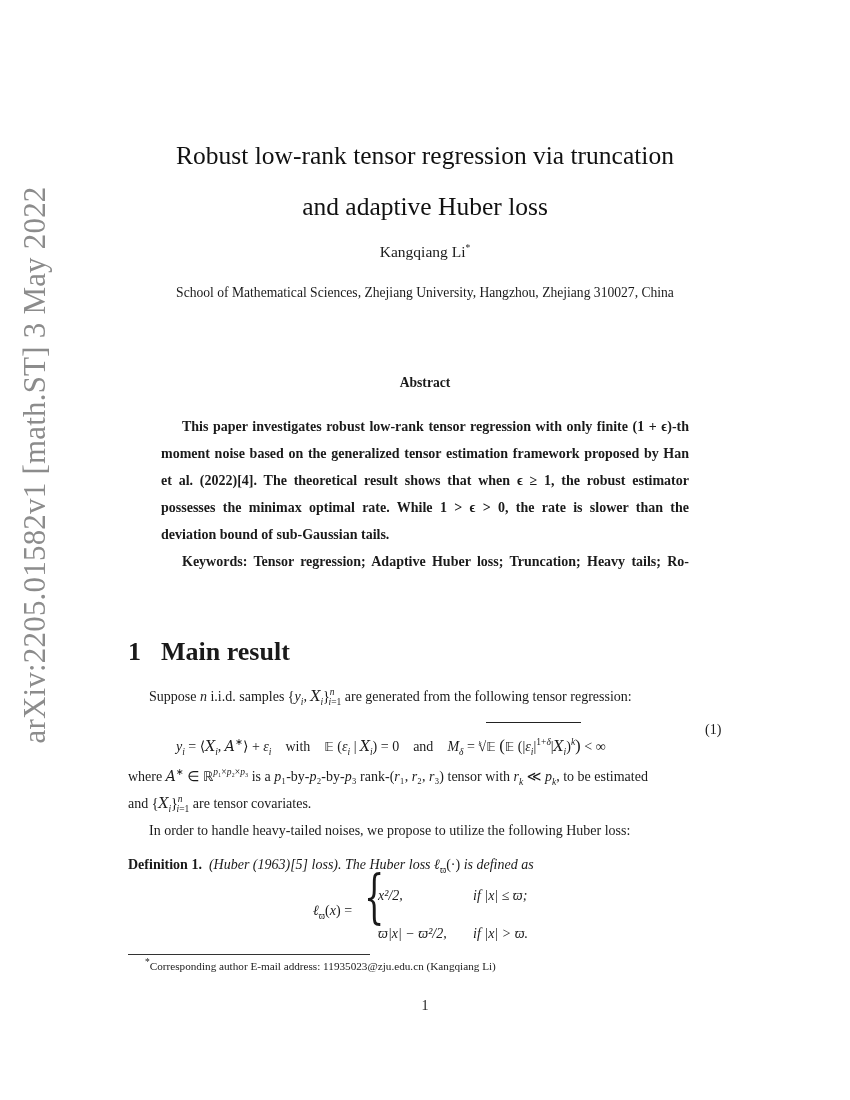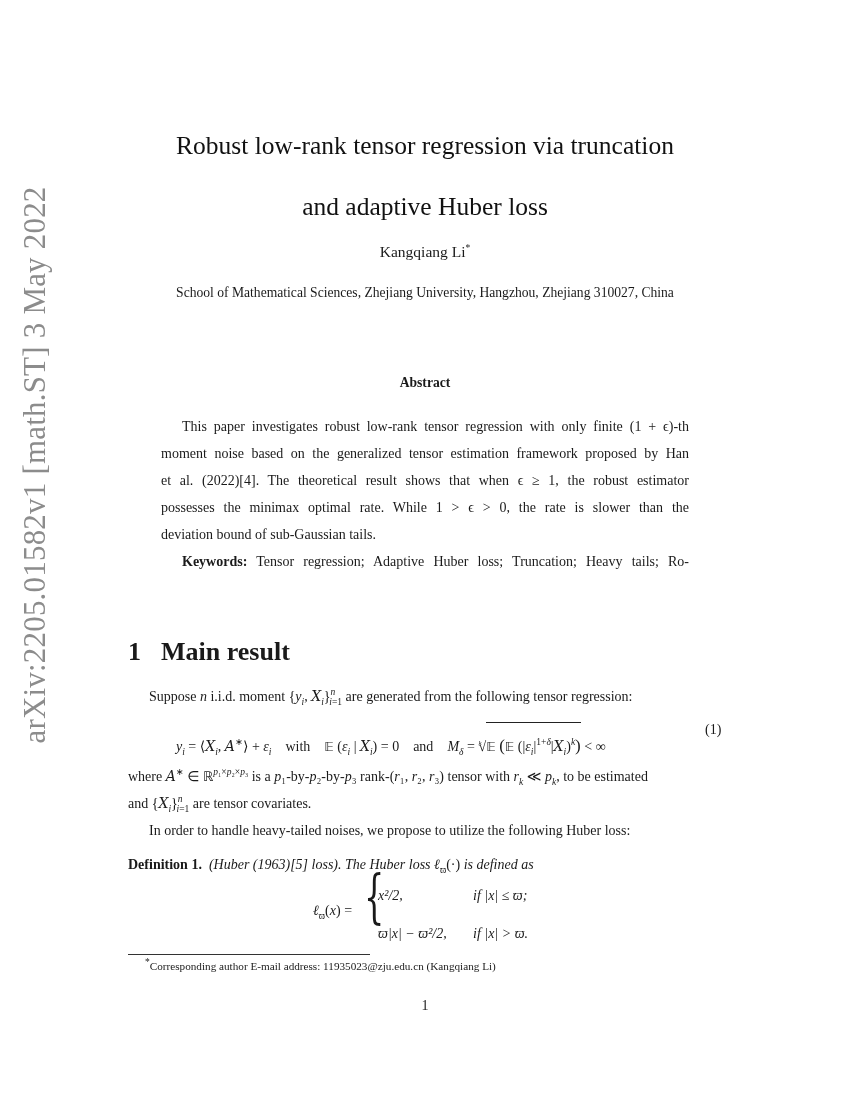--- a/index.html
+++ b/index.html
@@ -8,21 +8,21 @@
   .abs { position:absolute; }
   .sidebar { position:absolute; left:10px; top:250px; width:50px; height:430px; }
   .sidebar-text { position:absolute; left:50%; top:50%; transform:translate(-50%,-50%) rotate(-90deg);
                   white-space:nowrap; font-family:"Liberation Serif", serif; font-size:31px; color:#8c8c8c; letter-spacing:0.2px; }
   .title { left:0; width:850px; text-align:center; font-family:"Liberation Serif", serif; font-size:25.5px; color:#111; }
   .center { left:0; width:850px; text-align:center; }
   .author { font-family:"Liberation Serif", serif; font-size:15.5px; }
   .affil { font-family:"Liberation Serif", serif; font-size:13.6px; }
   .abs-head { font-family:"Liberation Serif", serif; font-size:13.6px; font-weight:bold; }
   .para { left:161px; width:528px; font-family:"Liberation Serif", serif; font-size:14px; line-height:27px; text-align:justify; }
-  .para .line { display:block; text-align:justify; text-align-last:justify; white-space:nowrap; }
+  .para .line { display:block; text-align:justify; text-align-last:justify; white-space:nowrap;font-weight:bold; }
   .para .line.last { text-align-last:left; }
   .body-para { left:128px; width:594px; font-family:"Liberation Serif", serif; font-size:14px; line-height:27px; }
   .body-para .line { display:block; white-space:nowrap; }
   .indent { padding-left:21px; }
   .section { left:128px; font-family:"Liberation Serif", serif; font-size:26px; font-weight:bold; }
   .section .num { display:inline-block; width:33px; }
   .eq { font-family:"Liberation Serif", serif; font-size:14px; white-space:nowrap; }
   i, .it { font-style:italic; }
   sub, sup { font-size:9.5px; line-height:0; }
   .bb { font-family:"DejaVu Sans", sans-serif; font-size:13px; }
@@ -33,21 +33,21 @@
   .brace { font-family:"DejaVu Serif", serif; font-size:58px; line-height:1; transform:scaleX(0.55); transform-origin:left center; }
   .sqrt-bar { border-top:1px solid #222; display:inline-block; padding-top:13px; }
 </style>
 </head>
 <body>
 
 <div class="sidebar">
   <div class="sidebar-text">arXiv:2205.01582v1  [math.ST]  3 May 2022</div>
 </div>
 
-<div class="abs title" style="top:131px;">Robust low-rank tensor regression via truncation</div>
+<div class="abs title" style="top:141px;">Robust low-rank tensor regression via truncation</div>
 <div class="abs title" style="top:192px;">and adaptive Huber loss</div>
 
 <div class="abs center author" style="top:243px;">
   <span>Kangqiang Li</span><sup>*</sup>
 </div>
 
 <div class="abs center affil" style="top:285px;">School of Mathematical Sciences, Zhejiang University, Hangzhou, Zhejiang 310027, China</div>
 
 <div class="abs center abs-head" style="top:375px;">Abstract</div>
 
@@ -58,21 +58,21 @@
   <span class="line">possesses the minimax optimal rate.  While 1 &gt; ϵ &gt; 0, the rate is slower than the</span>
   <span class="line last">deviation bound of sub-Gaussian tails.</span>
   <span class="line indent"><b>Keywords:</b> <span>Tensor regression; Adaptive Huber loss; Truncation; Heavy tails; Ro-</span></span>
 </div>
 
 <div class="abs section" style="top:637px;">
   <span class="num">1</span><span>Main result</span>
 </div>
 
 <div class="abs body-para" style="top:683px;">
-  <span class="line indent"><span>Suppose </span><i>n</i><span> i.i.d. moment </span>{<i>y</i><sub><i>i</i></sub>, <span class="cal">X</span><sub><i>i</i></sub>}<sup><i>n</i></sup><sub style="margin-left:-6px;"><i>i</i>=1</sub><span> are generated from the following tensor regression:</span></span>
+  <span class="line indent"><span>Suppose </span><i>n</i><span> i.i.d. samples </span>{<i>y</i><sub><i>i</i></sub>, <span class="cal">X</span><sub><i>i</i></sub>}<sup><i>n</i></sup><sub style="margin-left:-6px;"><i>i</i>=1</sub><span> are generated from the following tensor regression:</span></span>
 </div>
 
 <div class="abs eq" style="top:722px; left:176px;">
   <i>y</i><sub><i>i</i></sub> = ⟨<span class="cal">X</span><sub><i>i</i></sub>, <span class="cal">A</span><sup>∗</sup>⟩ + <i>ε</i><sub><i>i</i></sub>
   &nbsp;&nbsp;&nbsp;<span>with</span>&nbsp;&nbsp;&nbsp;
   <span class="bb">𝔼</span> (<i>ε</i><sub><i>i</i></sub> | <span class="cal">X</span><sub><i>i</i></sub>) = 0
   &nbsp;&nbsp;&nbsp;<span>and</span>&nbsp;&nbsp;&nbsp;
   <i>M</i><sub><i>δ</i></sub> = <sup style="font-size:7px;margin-right:-3px;"><i>k</i></sup>√<span class="sqrt-bar"><span class="bb">𝔼</span> <span style="font-size:17px;">(</span><span class="bb">𝔼</span> (|<i>ε</i><sub><i>i</i></sub>|<sup>1+<i>δ</i></sup>|<span class="cal">X</span><sub><i>i</i></sub>)<sup><i>k</i></sup><span style="font-size:17px;">)</span></span> &lt; ∞
 </div>
 <div class="abs eq" style="top:722px; left:705px;">(1)</div>

